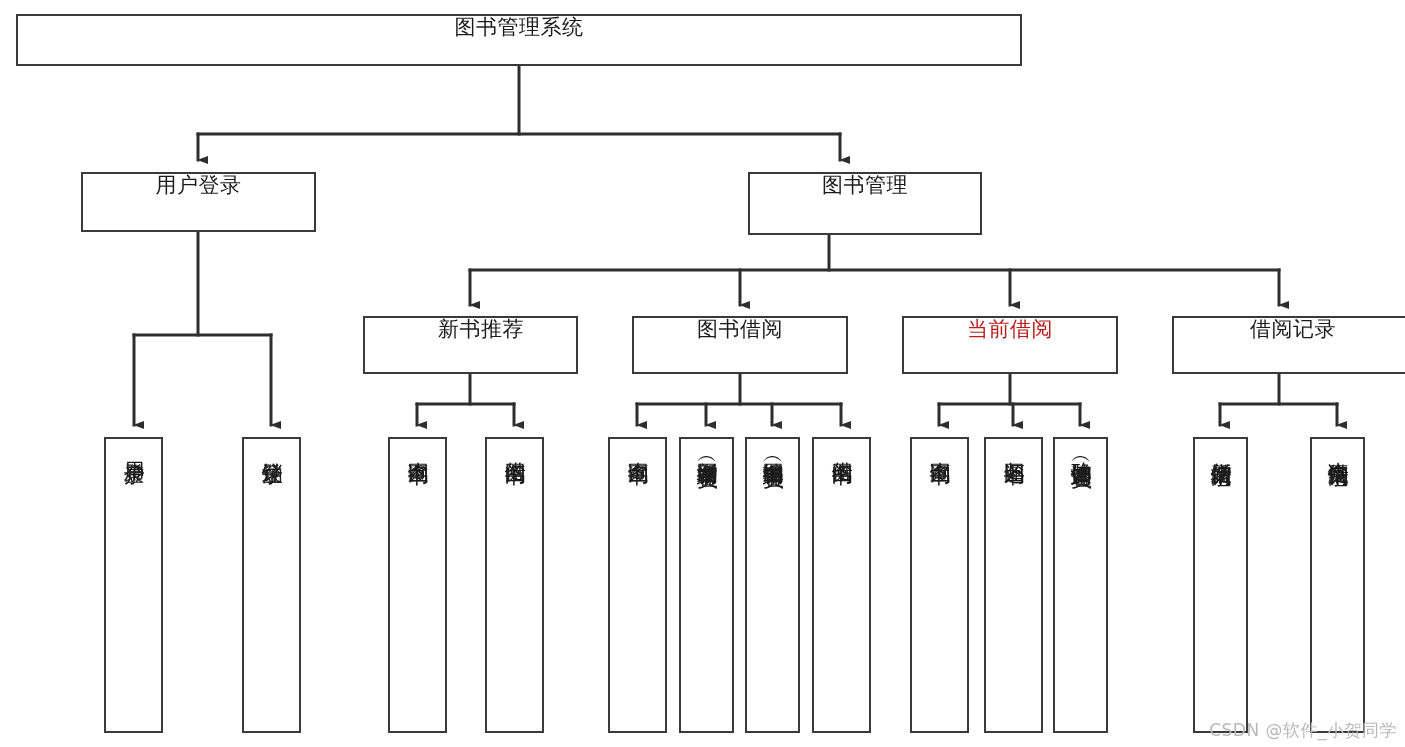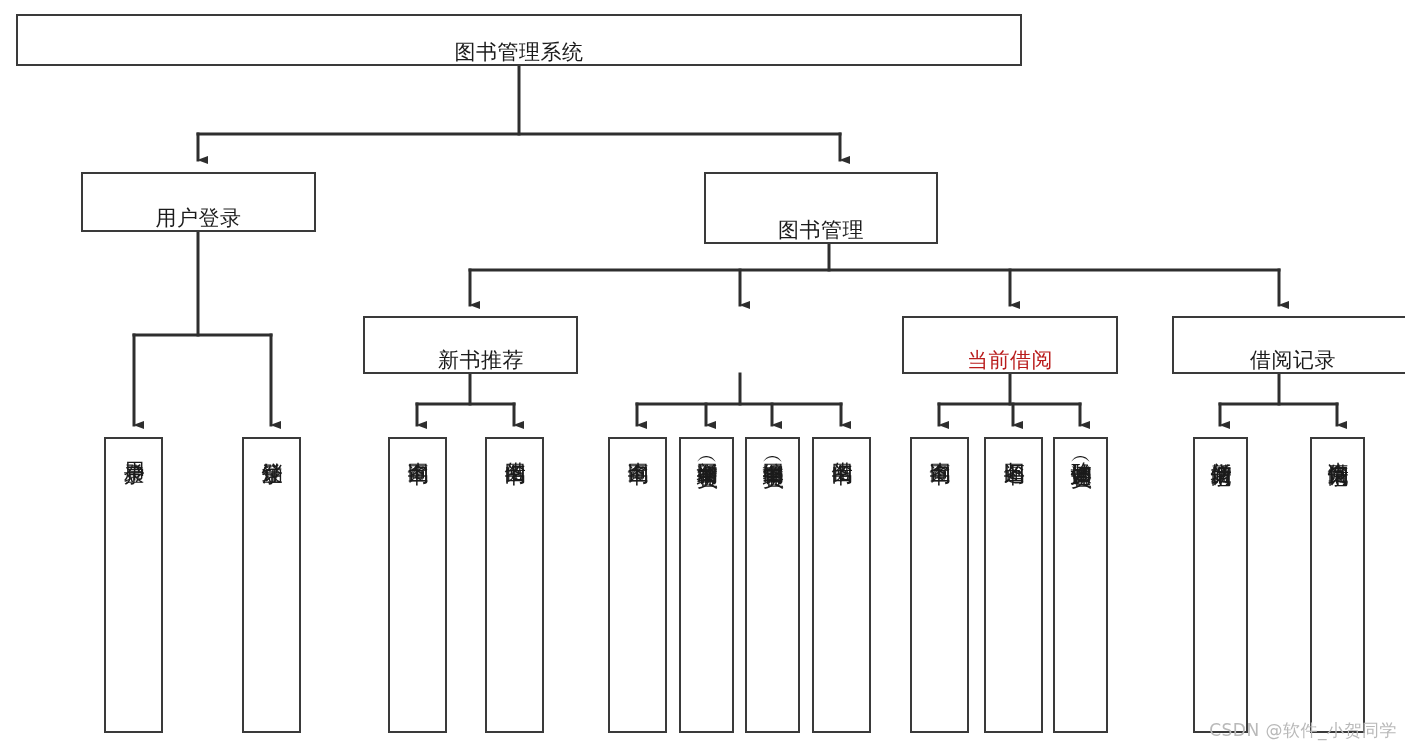--- a/index.html
+++ b/index.html
@@ -17,21 +17,21 @@
     height: 747px;
     background: #ffffff;
     overflow: hidden;
   }
   .node-box {
     position: absolute;
     box-sizing: border-box;
     background: #ffffff;
     border: 2.5px solid #3a3a3a;
     display: flex;
-    align-items: flex-end;
+    align-items: flex-start;
     justify-content: center;
   }
   .node-label-h {
     font-size: 21px;
     line-height: 1.1;
     color: #1b1b1b;
     letter-spacing: 0.5px;
     white-space: nowrap;
     text-align: center;
   }
@@ -131,27 +131,30 @@
     </g>
   </svg>
 
   <div class="node-box" id="node-root" style="left: 16px; top: 14px; width: 1006px; height: 52px; border-color: rgb(58, 58, 58);">
     <span class="node-label-h" style="color: rgb(27, 27, 27);">图书管理系统</span>
   </div>
 
   <div class="node-box" id="node-l2-0" style="left: 81px; top: 172px; width: 235px; height: 60px; border-color: rgb(58, 58, 58);">
     <span class="node-label-h" style="color: rgb(27, 27, 27);">用户登录</span>
   </div>
-  <div class="node-box" id="node-l2-1" style="left: 704px; top: 172px; width: 234px; height: 72px; border-color: rgb(58, 58, 58);">
+  <div class="node-box" id="node-l2-1" style="left: 748px; top: 172px; width: 234px; height: 63px; border-color: rgb(58, 58, 58);">
     <span class="node-label-h" style="color: rgb(27, 27, 27);">图书管理</span>
   </div>
 
   <div class="node-box" id="node-l3-0" style="left: 363px; top: 316px; width: 215px; height: 58px; border-color: rgb(58, 58, 58);">
     <span class="node-label-h" style="color: rgb(27, 27, 27); margin-left: 21px;">新书推荐</span>
   </div>
+  <div class="node-box" id="node-l3-1" style="left: 632px; top: 316px; width: 216px; height: 58px; border-color: rgb(58, 58, 58);">
+    <span class="node-label-h" style="color: rgb(27, 27, 27);">图书借阅</span>
+  </div>
   <div class="node-box" id="node-l3-2" style="left: 902px; top: 316px; width: 216px; height: 58px; border-color: rgb(58, 58, 58);">
     <span class="node-label-h" style="color: #b91c1c;">当前借阅</span>
   </div>
   <div class="node-box" id="node-l3-3" style="left: 1172px; top: 316px; width: 242px; height: 58px; border-color: rgb(58, 58, 58);">
     <span class="node-label-h" style="color: rgb(27, 27, 27);">借阅记录</span>
   </div>
 
   <div class="leaf-box" id="leaf-0" style="left: 104px; top: 437px; width: 59px; height: 296px; border-color: rgb(58, 58, 58);">
     <span class="node-label-v" style="color: rgb(27, 27, 27);">用户登录</span>
   </div>

